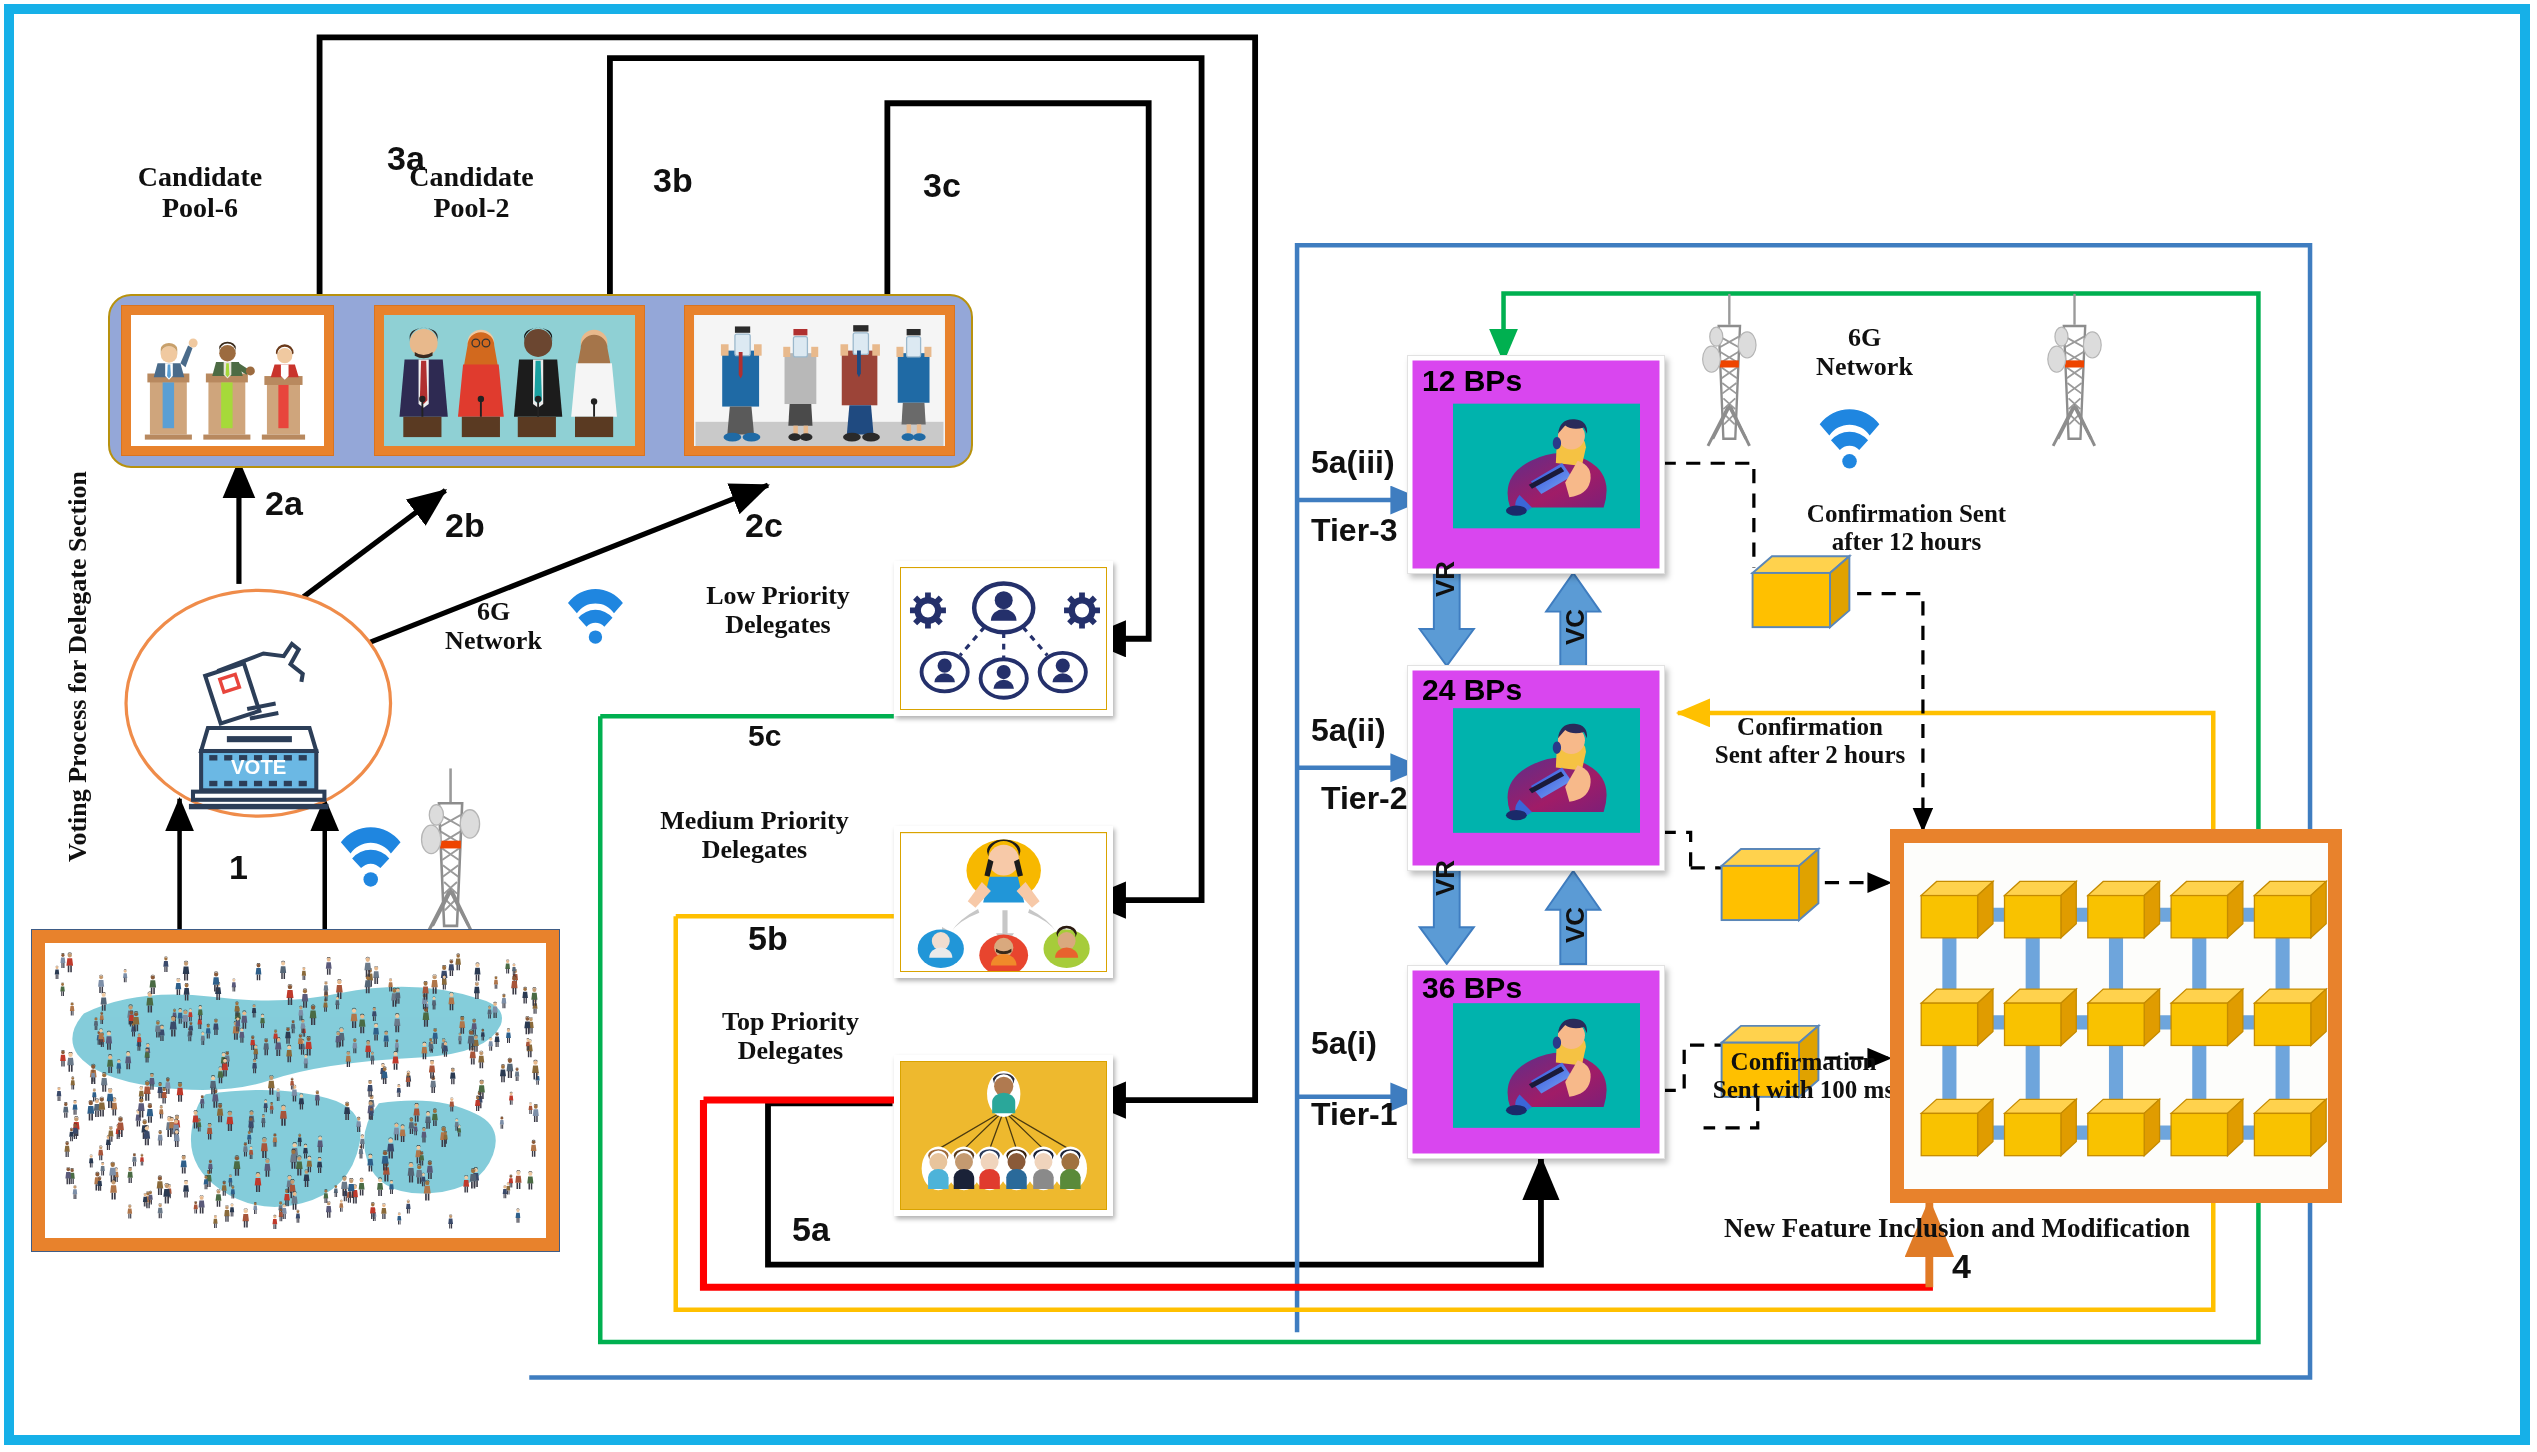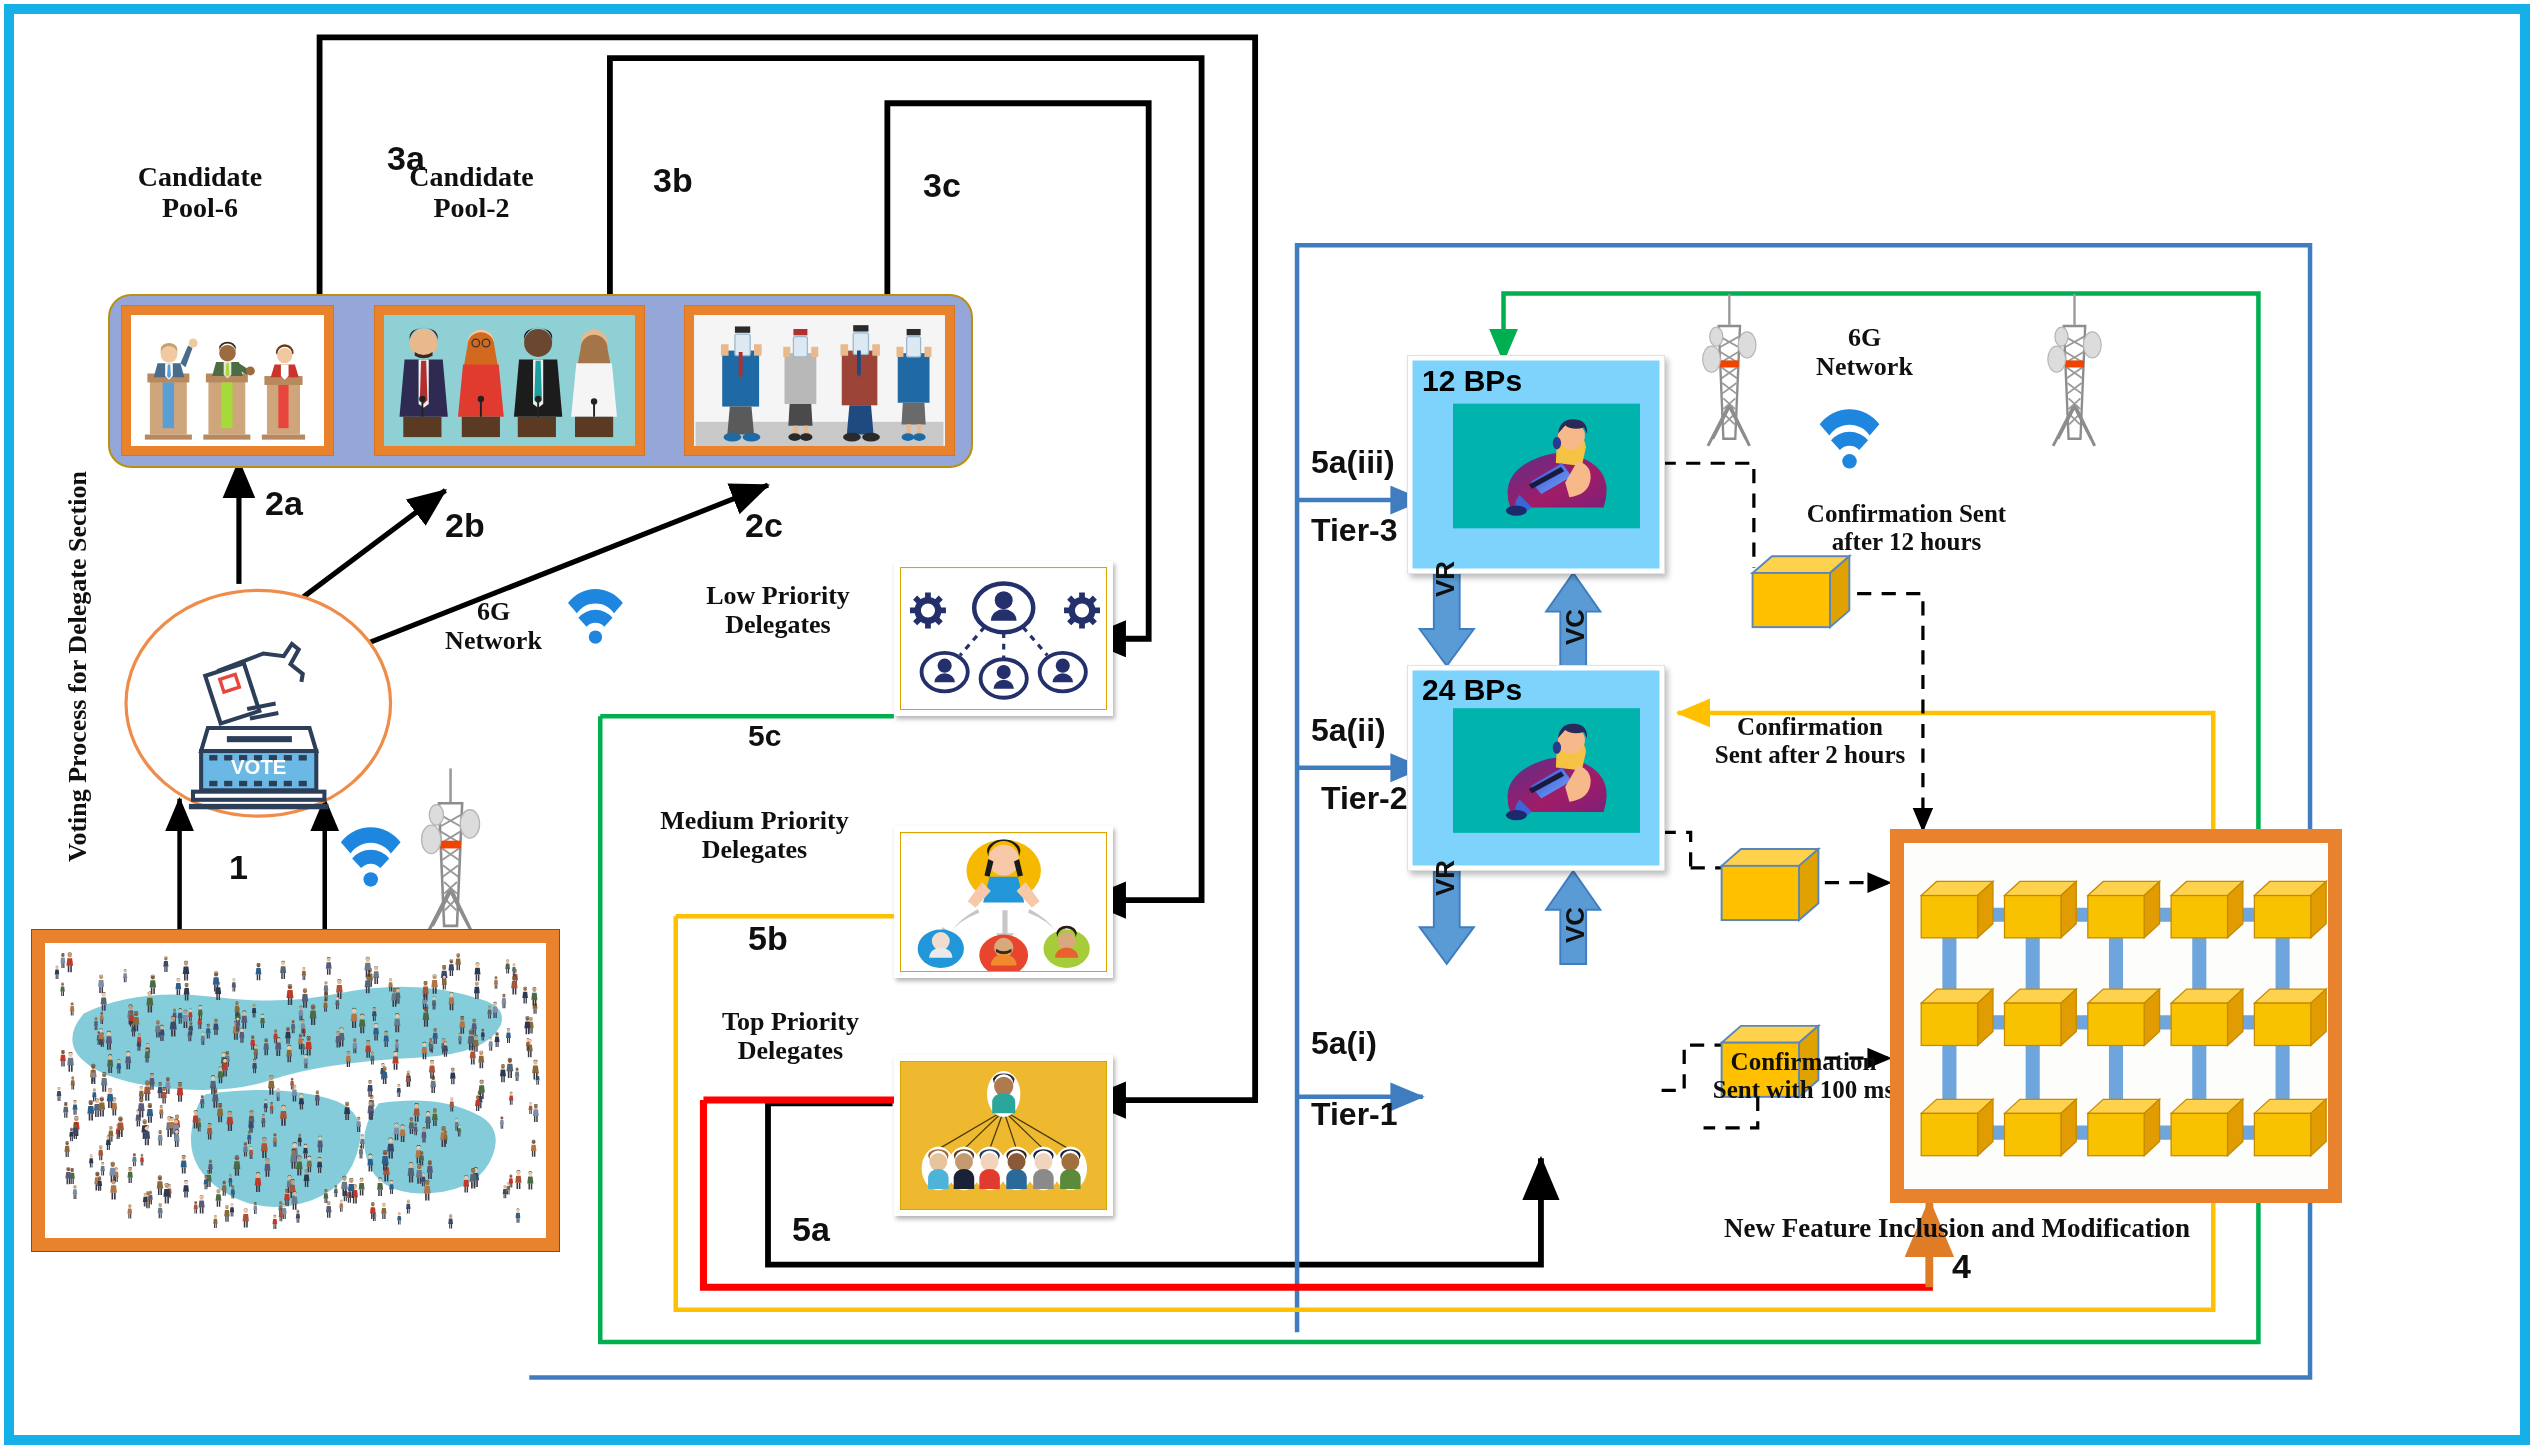--- a/index.html
+++ b/index.html
@@ -12,21 +12,21 @@
   .ctr{text-align:center;}
   svg.ov{position:absolute;left:0;top:0;width:2538px;height:1453px;overflow:visible;pointer-events:none;}
   
   .pool-wrap{position:absolute;background:#94a7d8;border:2.6px solid #b8920e;border-radius:23px;box-sizing:border-box;}
   .pool-box{position:absolute;background:#e8822c;border:1.3px solid #d97420;box-sizing:border-box;padding:9px;}
   .pool-inner{width:100%;height:100%;overflow:hidden;position:relative;}
   
   .dcard{position:absolute;background:#ffffff;box-shadow:1.9px 2.6px 4.5px rgba(0,0,0,.30);padding:5.8px;box-sizing:border-box;}
   .dcard-in{width:100%;height:100%;background:#f0b400;border:0.6px solid #d9a300;box-sizing:border-box;position:relative;overflow:hidden;}
   
-  .bpcard{position:absolute;background:#7dd3fc;border:0.6px solid #e2e2e2;box-shadow:3.2px 3.9px 5.8px rgba(0,0,0,.26), inset 0 0 0 4.5px #ffffff;box-sizing:border-box;}
+  .bpcard{position:absolute;background:#d946ef;border:0.6px solid #e2e2e2;box-shadow:3.2px 3.9px 5.8px rgba(0,0,0,.26), inset 0 0 0 4.5px #ffffff;box-sizing:border-box;}
   .bptitle{position:absolute;font-family:"Liberation Sans", sans-serif;font-weight:bold;color:#000;z-index:4;}
   
   .popframe{position:absolute;background:#e8822c;border:1.9px solid #3e5c86;box-sizing:border-box;padding:13px;}
   .popinner{width:100%;height:100%;background:#fff;overflow:hidden;position:relative;}
   
   .bcframe{position:absolute;background:#e8822c;box-sizing:border-box;padding:14px;}
   .bcinner{width:100%;height:100%;background:#fdfdfb;position:relative;overflow:hidden;}
 </style>
 </head>
 <body>
@@ -2766,20 +2766,36 @@
       <path d="M150,150 l60,-36 l18,26 l-58,34z" fill="url(#bplap)"></path>
       <path d="M146,156 l62,-34 l6,8 l-62,34z" fill="#1a1a3a"></path>
       <path d="M240,110 q30,10 24,40 q-6,26 -40,30 l-8,-28 z" fill="#f7b98a"></path>
       <path d="M128,176 q-14,18 -4,28 q12,10 28,-4z" fill="#3a66d8"></path>
       <ellipse cx="122" cy="206" rx="20" ry="10" fill="#1a2a6a"></ellipse>
     </svg>
   </div>
   <div class="lbl sans" style="left:1311px;top:713px;font-size:32px;">5a(ii)</div>
   <div class="lbl sans" style="left:1311px;top:781px;font-size:32px;margin-left:10px;">Tier-2</div>
 
+  <div class="bpcard" style="left:1407px;top:965px;width:258px;height:194px;">
+    <div class="bptitle" style="left:14px;top:5.2px;font-size:30px;">36 BPs</div>
+    <svg viewBox="0 0 360 240" style="position:absolute;left:45px;top:35px;width:187px;height:129px;">
+      <rect width="360" height="240" fill="#00b3ad"></rect>
+      <path d="M110,200 q-20,-60 40,-90 q60,-30 110,0 q50,28 30,90z" fill="url(#bpbody)"></path>
+      <path d="M200,70 a30,30 0 0 1 56,14 l-8,36 l-50,-6z" fill="#f5c243"></path>
+      <circle cx="228" cy="62" r="26" fill="#f7b98a"></circle>
+      <path d="M202,58 q4,-30 32,-28 q26,2 24,28 l-6,-12 q-22,6 -36,-4z" fill="#2a2a5a"></path>
+      <path d="M200,64 a8,12 0 1 0 0.1,0" fill="#2a3a8a"></path>
+      <path d="M150,150 l60,-36 l18,26 l-58,34z" fill="url(#bplap)"></path>
+      <path d="M146,156 l62,-34 l6,8 l-62,34z" fill="#1a1a3a"></path>
+      <path d="M240,110 q30,10 24,40 q-6,26 -40,30 l-8,-28 z" fill="#f7b98a"></path>
+      <path d="M128,176 q-14,18 -4,28 q12,10 28,-4z" fill="#3a66d8"></path>
+      <ellipse cx="122" cy="206" rx="20" ry="10" fill="#1a2a6a"></ellipse>
+    </svg>
+  </div>
   <div class="lbl sans" style="left:1311px;top:1026px;font-size:32px;">5a(i)</div>
   <div class="lbl sans" style="left:1311px;top:1097px;font-size:32px;">Tier-1</div>
 
   <div class="lbl sans" style="left:1431px;top:597px;font-size:26px;transform:rotate(-90deg);transform-origin:left top;">VR</div>
   <div class="lbl sans" style="left:1561px;top:645px;font-size:26px;transform:rotate(-90deg);transform-origin:left top;">VC</div>
   <div class="lbl sans" style="left:1431px;top:896px;font-size:26px;transform:rotate(-90deg);transform-origin:left top;">VR</div>
   <div class="lbl sans" style="left:1561px;top:943px;font-size:26px;transform:rotate(-90deg);transform-origin:left top;">VC</div>
 
   <div class="lbl serif ctr" style="left:1768px;top:500px;width:277px;font-size:25px;">
     <span>Confirmation  Sent</span><br>

